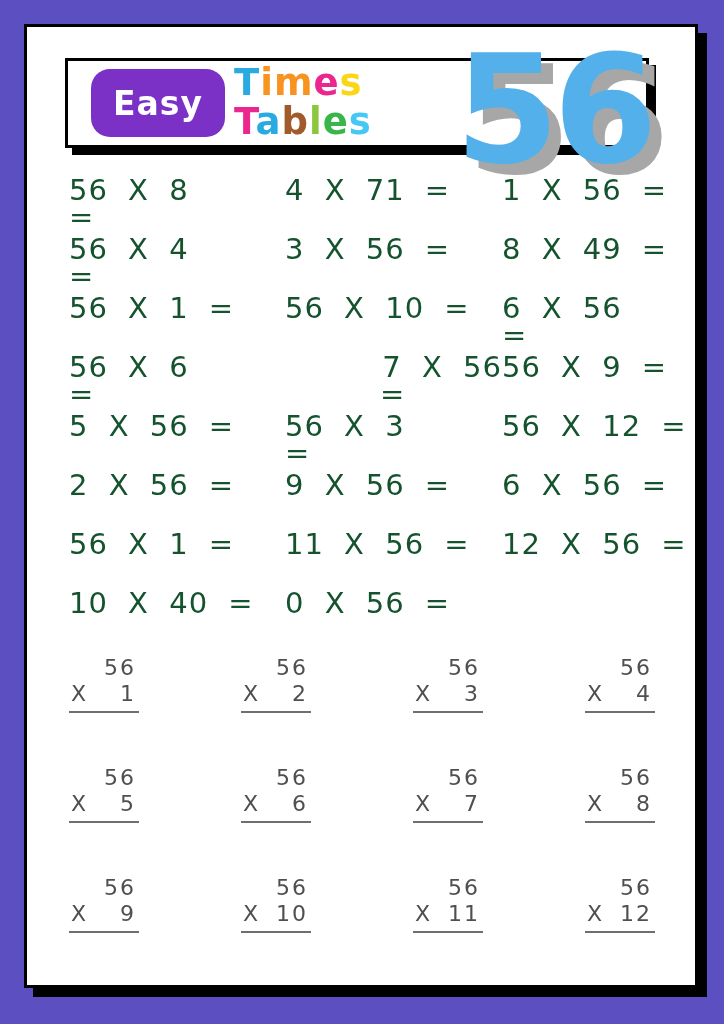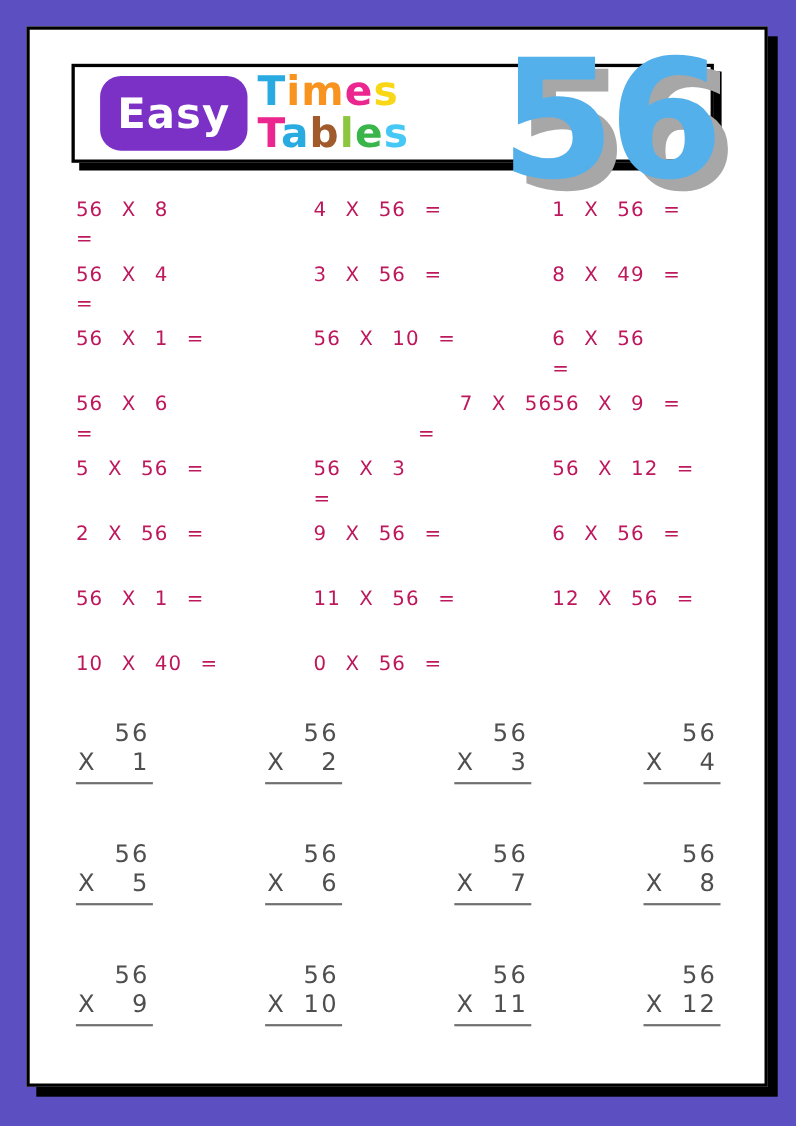--- a/index.html
+++ b/index.html
@@ -26,21 +26,21 @@
     box-shadow:7px 7px 0 #000;
   }
   .easy-badge{
     position:absolute;left:23px;top:8px;
     width:134px;height:68px;
     background:#7b30c6;
     border-radius:19px;
     display:flex;align-items:center;justify-content:center;
   }
   .easy-badge span{
-    color:#fff;font-size:38px;font-weight:bold;letter-spacing:1px;
+    color:#fff;font-size:33px;font-weight:bold;letter-spacing:1px;
   }
   .brand-title{
     position:absolute;left:166px;top:2px;
     font-size:37px;font-weight:bold;line-height:39px;letter-spacing:1px;
     white-space:nowrap;
   }
   .big-number{
     position:absolute;left:428px;top:8px;
     font-size:150px;font-weight:800;line-height:1;
     letter-spacing:-6px;
@@ -50,23 +50,23 @@
   }
   
   .eq-grid{
     position:absolute;left:42px;top:150px;
     display:grid;
     grid-template-columns:216px 217px 1fr;
     grid-auto-rows:59px;
     width:600px;
   }
   .eq{
-    font-size:18px;line-height:27px;
+    font-size:29px;line-height:27px;
     letter-spacing:1px;word-spacing:10px;
-    color:#be185d;
+    color:#14532d;
     white-space:nowrap;
   }
   .eq .l1,.eq .l2{display:block;}
   .eq.indent .l1{padding-left:30px;text-align:right;}
   .eq.indent .l2{padding-left:95px;}
   
   .v-grid{
     position:absolute;left:42px;top:628px;
     display:grid;
     grid-template-columns:repeat(4,70px);
@@ -97,21 +97,21 @@
   </div>
 
   <div class="big-number" style="color: rgb(84, 176, 234);">56</div>
 
   <div class="eq-grid">
     <div class="eq">
         <span class="l1">56 X 8</span>
         <span class="l2">=</span>
       </div>
     <div class="eq">
-        <span class="l1">4 X 56 =</span>
+        <span class="l1">4 X 71 =</span>
         <span class="l2"></span>
       </div>
     <div class="eq">
         <span class="l1">1 X 56 =</span>
         <span class="l2"></span>
       </div>
     <div class="eq">
         <span class="l1">56 X 4</span>
         <span class="l2">=</span>
       </div>

